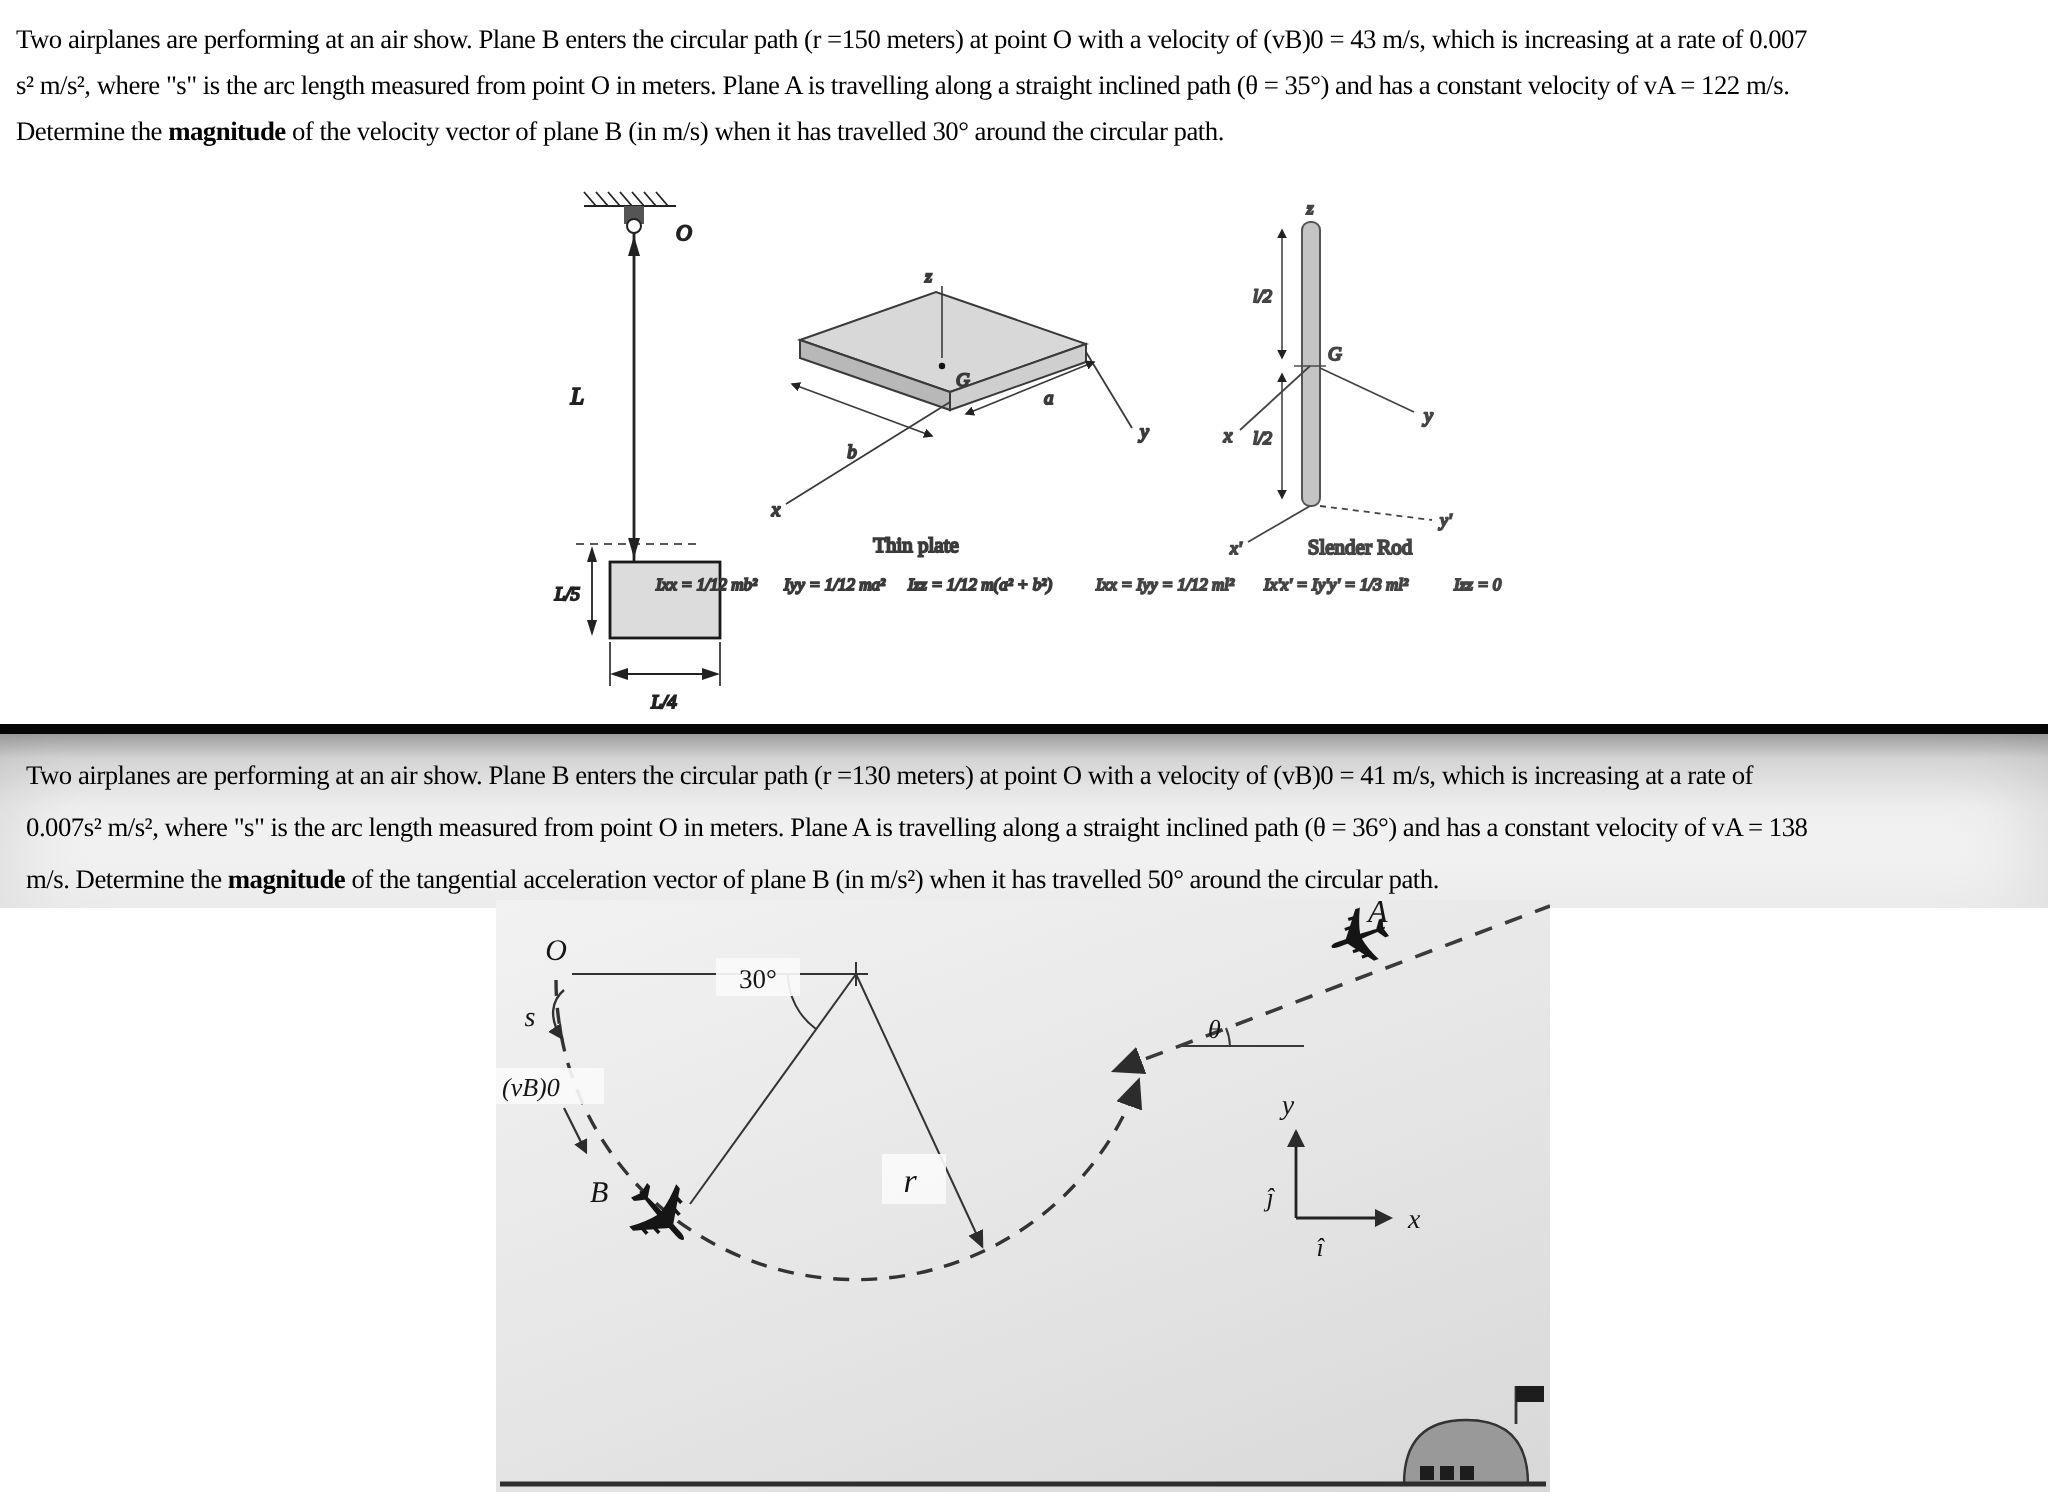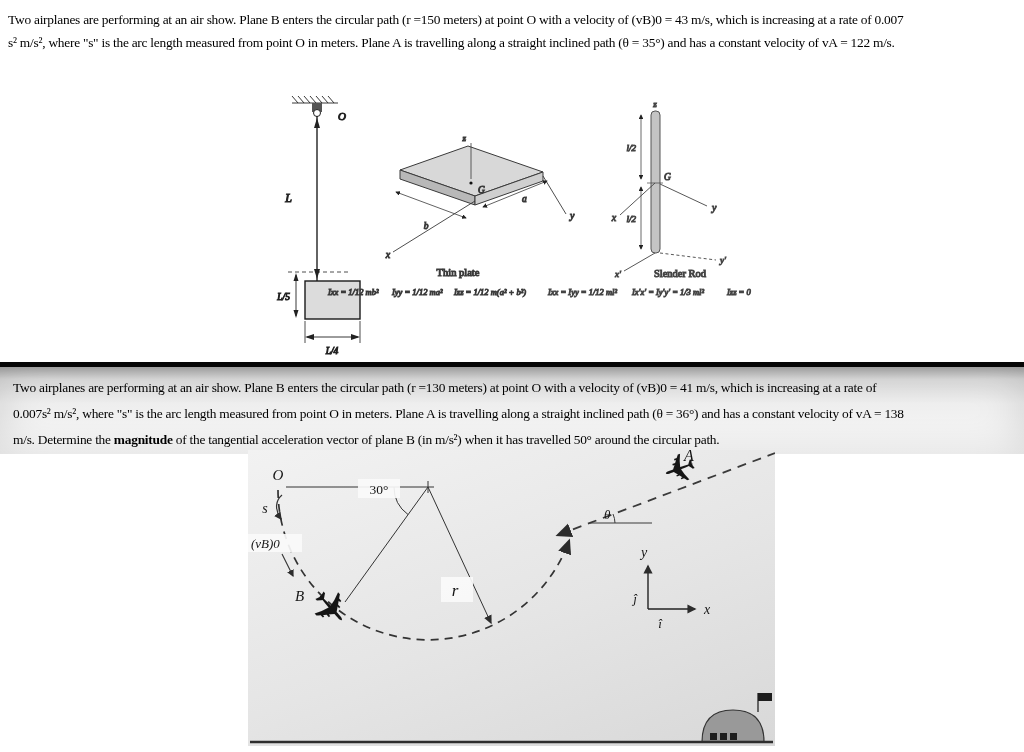--- a/index.html
+++ b/index.html
@@ -29,20 +29,21 @@
   .chip{fill:#fafafa;opacity:.92}
 </style>
 </head>
 <body>
 
 <div>
 
   <section class="stmt" id="p1">
     <div>Two airplanes are performing at an air show.  Plane B enters the circular path (r =150 meters) at point O with a velocity of (vB)0 = 43 m/s, which is increasing at a rate of 0.007</div>
     <div>s² m/s², where "s" is the arc length measured from point O in meters.  Plane A is travelling along a straight inclined path (θ = 35°) and has a constant velocity of vA = 122 m/s.</div>
+    <div><span>Determine the </span><b>magnitude</b><span> of the velocity vector of plane B (in m/s) when it has travelled 30° around the circular path.</span></div>
   </section>
 
   <div id="fig1">
     <svg viewBox="0 0 520 268" width="520" height="268">
       <defs>
         <marker id="mA1" markerWidth="8" markerHeight="8" refX="7" refY="4" orient="auto-start-reverse" viewBox="0 0 8 8">
             <path d="M0 0 L8 4 L0 8 Z" fill="#222"></path>
           </marker>
         <marker id="mA1s" markerWidth="6" markerHeight="6" refX="5" refY="3" orient="auto-start-reverse" viewBox="0 0 6 6">
             <path d="M0 0 L6 3 L0 6 Z" fill="#222"></path>

